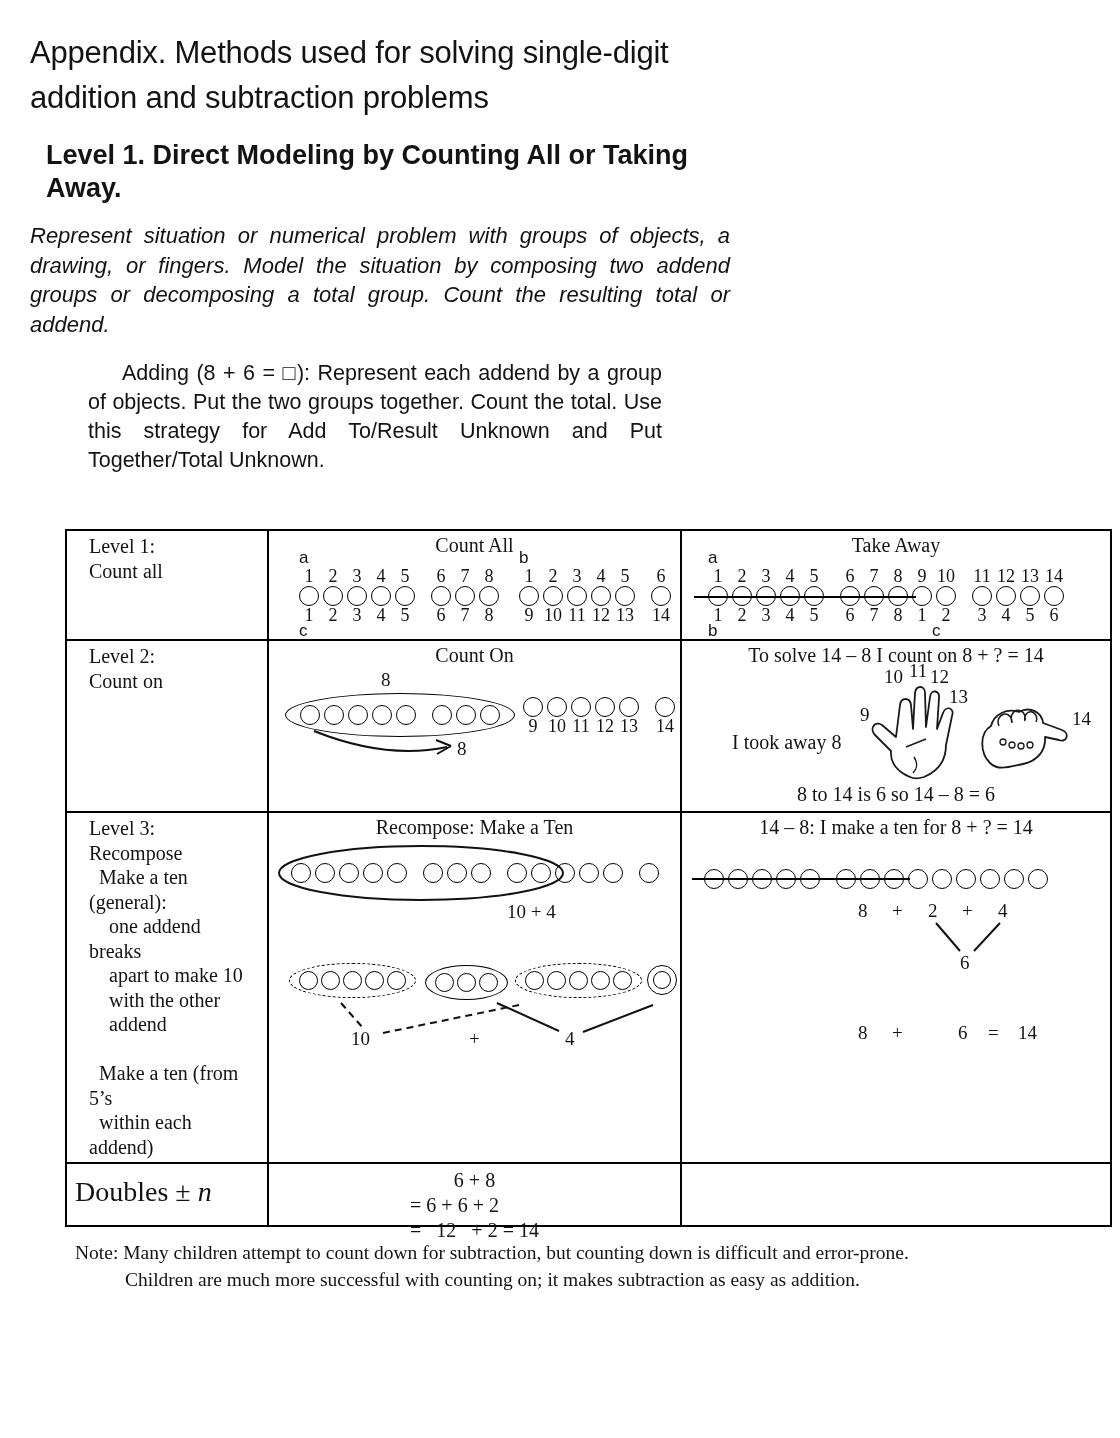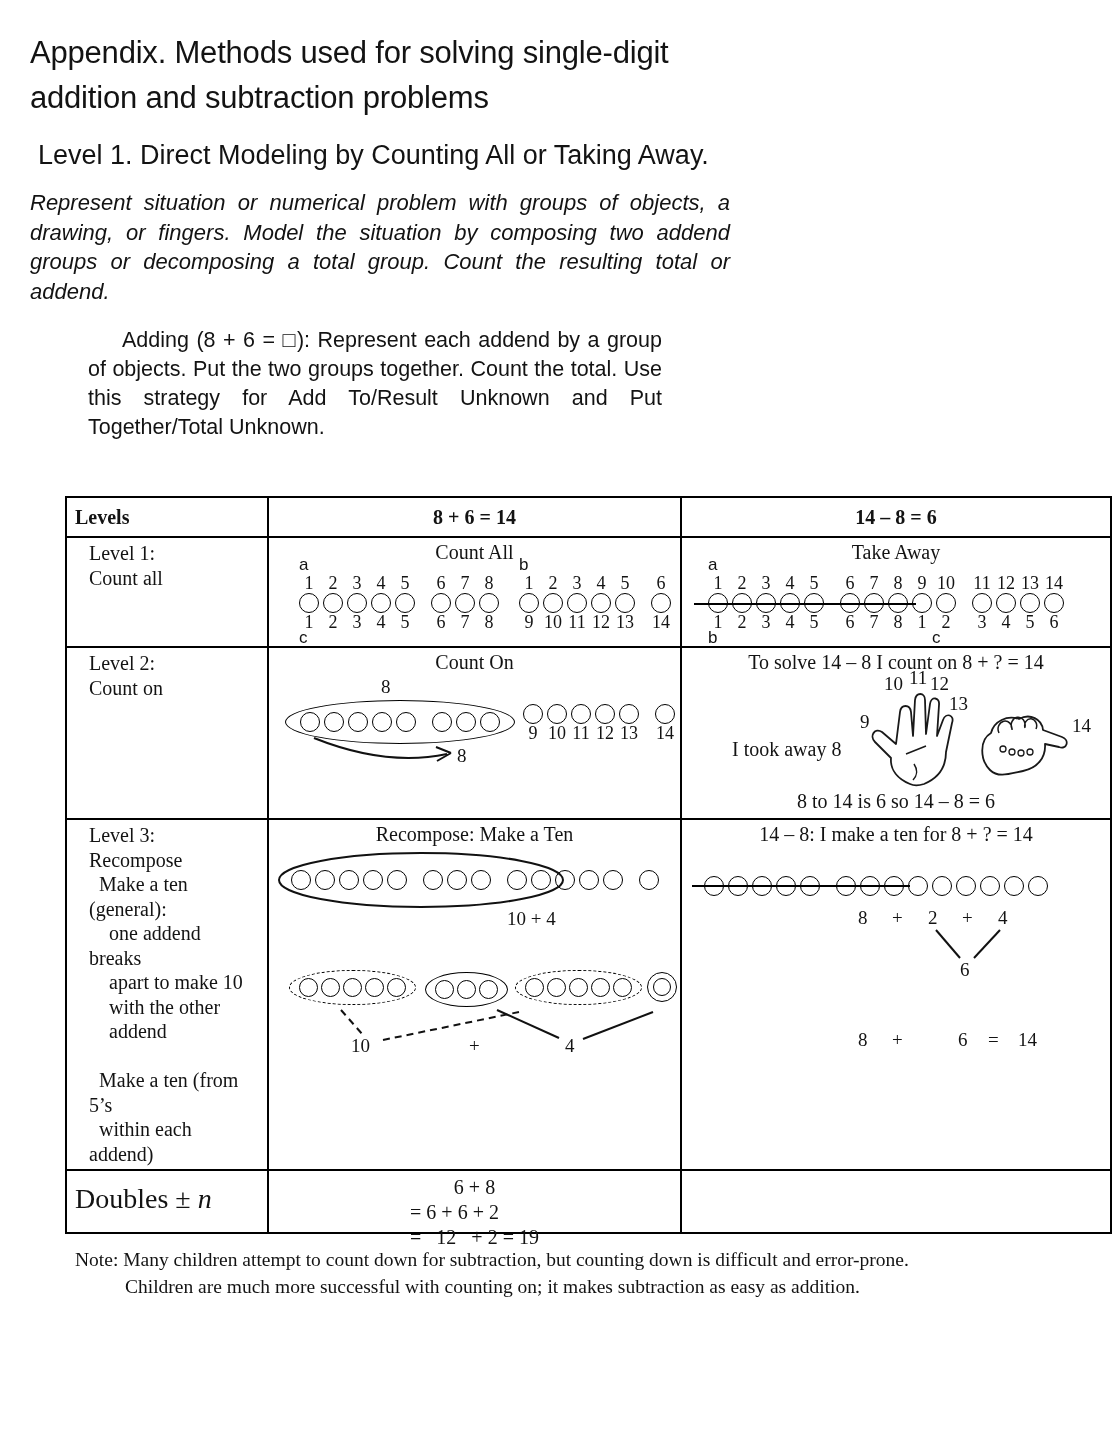--- a/index.html
+++ b/index.html
@@ -1,19 +1,19 @@
 <!DOCTYPE html>
 <html><head>
 <meta charset="utf-8">
 <style>
   html,body{margin:0;padding:0;background:#fff;color:#131313;}
   body{width:1120px;height:1438px;font-family:"Liberation Sans","DejaVu Sans",sans-serif;position:relative;overflow:hidden;}
   .top{padding:24px 0 0 30px;}
   .title{font-size:31px;font-weight:400;line-height:45px;width:640px;margin:6px 0 0 0;letter-spacing:-0.2px;}
-  .h2{font-size:27px;font-weight:400;line-height:33px;width:690px;margin:19px 0 0 8px;}
+  .h2{font-size:27px;font-weight:700;line-height:33px;width:690px;margin:19px 0 0 16px;}
   .lead{font-style:italic;font-size:22px;line-height:29.5px;width:700px;margin:16px 0 0 0;text-align:justify;}
   .para{font-size:21.5px;line-height:29px;width:574px;margin:20px 12px 0 58px;text-align:justify;text-indent:34px;}
   .para.second{margin-top:25px;}
 
   table.grid{border-collapse:collapse;margin:54px 0 0 35px;table-layout:fixed;width:1045px;
     font-family:"Liberation Serif","DejaVu Serif",serif;}
   .grid td,.grid th{border:2px solid #000;vertical-align:top;position:relative;padding:0;}
   .grid tr.hdr th{border-bottom:2.5px solid #000;height:32px;font-size:20px;font-weight:bold;padding:3px 8px;vertical-align:middle;}
   th.levels{text-align:left;}
   th.cent{text-align:center;}
@@ -66,25 +66,20 @@
   <p class="lead">Represent situation or numerical problem with groups of objects, a drawing, or fingers. Model the situation by composing two addend groups or decomposing a total group. Count the resulting total or addend.</p>
   <p class="para">Adding (8 + 6 = □):  Represent each addend by a group of objects.  Put the two groups together.  Count the total.  Use this strategy for Add To/Result Unknown and Put Together/Total Unknown.</p>
 
   <table class="grid">
     <colgroup>
         <col style="width:202px">
         <col style="width:413px">
         <col style="width:430px">
       </colgroup>
     <tbody>
-        <tr class="hdr">
-      <th class="levels">Levels</th>
-      <th class="cent">8 + 6 = 14</th>
-      <th class="cent">14 – 8 = 6</th>
-    </tr>
 
     <tr>
       <td style="height:108px">
         <div class="rowlabel">Level 1:
 Count all</div>
       </td>
       <td style="overflow:hidden">
         <div class="celltitle">Count All</div>
         <span class="glabel" style="left:30px;top:20px">a</span>
         <span class="glabel" style="left:250px;top:20px">b</span>
@@ -436,21 +431,21 @@
 
     <tr>
       <td style="height:61px">
         <div class="dlbl"><span>Doubles ± </span><span class="it">n</span></div>
       </td>
       <td>
         <div class="deq">
           <div class="deqin">
             <div class="c">6 + 8</div>
             <div class="l">= 6 + 6 + 2</div>
-            <div class="l">=   12   + 2 = 19</div>
+            <div class="l">=   12   + 2 = 14</div>
           </div>
         </div>
       </td>
       <td></td>
     </tr>
   </tbody>
     </table>
 
   <div class="note">
     <div>Note: Many children attempt to count down for subtraction, but counting down is difficult and error-prone.</div>

